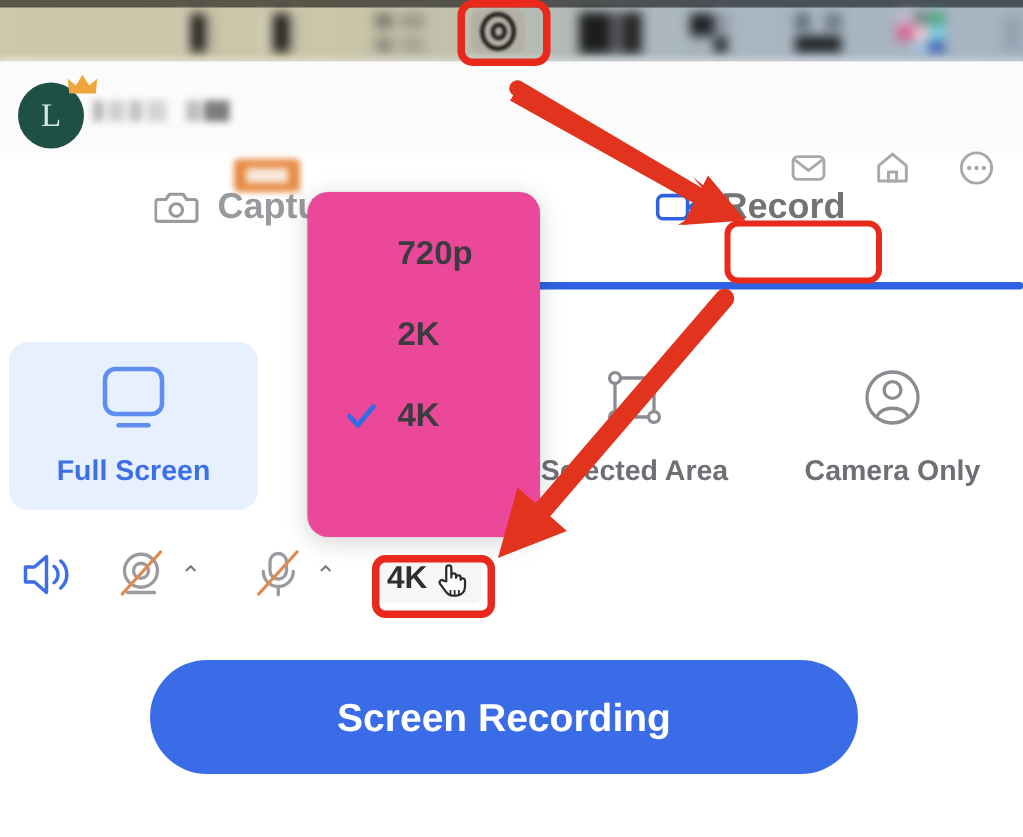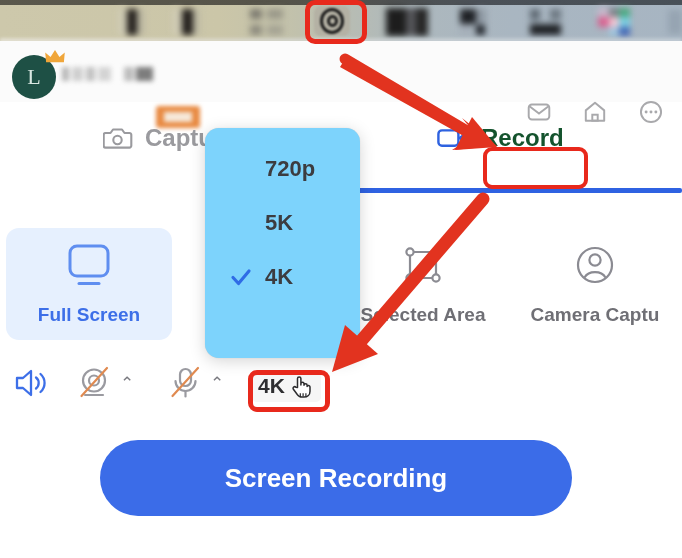--- a/index.html
+++ b/index.html
@@ -108,21 +108,21 @@
   .tabs {
     position: absolute; left: 0; top: 102px; width: 682px; height: 92px;
   }
   .tab {
     position: absolute; top: 22px;
     display:flex; align-items:center; gap: 12px;
     font-size: 24px; font-weight: 700;
     cursor: pointer;
   }
   #tab-capture { left: 103px; color:#9a9a9e; }
-  #tab-record  { left: 437px; color:#14532d; }
+  #tab-record  { left: 437px; color:#737373; }
   .tab-underline {
     position:absolute; left: 355px; top: 188px; width: 327px; height: 5px;
     background:#2f62e2; border-radius: 2px;
   }
 
   
   .modes { position:absolute; left:0; top:228px; width:573px; height:120px; }
   .mode {
     position:absolute; top:0; width:166px; height:112px;
     display:flex; flex-direction:column; align-items:center; justify-content:center;
@@ -147,21 +147,21 @@
     padding: 3px 6px; border-radius: 5px;
     font-size: 21px; font-weight: 700; color:#2e2e31;
     background:#f6f6f6; cursor:pointer;
   }
   .cursor-hand { width: 26px; height: 26px; }
 
   
   .dropdown {
     position:absolute; left:205px; top:128px;
     width: 155px; height: 230px;
-    background:#7dd3fc; border-radius: 14px;
+    background:#ec4899; border-radius: 14px;
     box-shadow: 0 3px 16px rgba(0,0,0,.17), 0 0 1px rgba(0,0,0,.16);
     padding-top: 14px;
   }
   .dd-item {
     position:relative; height: 54px;
     display:flex; align-items:center;
     font-size: 22px; font-weight:700; color:#3c3c40;
     cursor:pointer;
   }
   .dd-item .lbl { position:absolute; left: 60px; }
@@ -335,21 +335,21 @@
       </svg>
       <span>Selected Area</span>
     </div>
 
     <div class="mode" id="mode-cam">
       <svg width="52" height="48" viewBox="0 0 52 48" fill="none" stroke="#8b8b92" stroke-width="2.2">
         <circle cx="26" cy="23" r="17"></circle>
         <circle cx="26" cy="18" r="5.6"></circle>
         <path d="M15.5 35.5 a11.5 9 0 0 1 21 0"></path>
       </svg>
-      <span>Camera Captu</span>
+      <span>Camera Only</span>
     </div>
   </div>
 
   <div class="ctrl-row">
 
     <div class="ctrl" id="ctrl-speaker">
       <svg width="36" height="34" viewBox="0 0 36 34" fill="none" stroke="#3d6fe8" stroke-width="2.3" stroke-linejoin="round">
         <path d="M3 12 h6 L17 5 v24 L9 22 H3 z"></path>
         <path d="M22 11.5 a7 7 0 0 1 0 11" stroke-linecap="round"></path>
         <path d="M26.5 8 a12 12 0 0 1 0 18" stroke-linecap="round"></path>
@@ -383,21 +383,21 @@
         <path d="M10.3 20.3 v3.2 M13.1 20.3 v3.2 M15.9 20.3 v3.2" stroke="#2c2c2e" stroke-width="1.2"></path>
       </svg>
     </div>
   </div>
 
   <div class="dropdown">
     <div class="dd-item">
       <span class="lbl">720p</span>
     </div>
     <div class="dd-item">
-      <span class="lbl">5K</span>
+      <span class="lbl">2K</span>
     </div>
     <div class="dd-item">
       <svg class="dd-check" viewBox="0 0 24 24" fill="none" stroke="#2f6ce6" stroke-width="3.2" stroke-linecap="round" stroke-linejoin="round">
         <path d="M4 12.5 L9.5 18.5 L20 6"></path>
       </svg>
       <span class="lbl">4K</span>
     </div>
   </div>
 
   <button class="start-btn">

